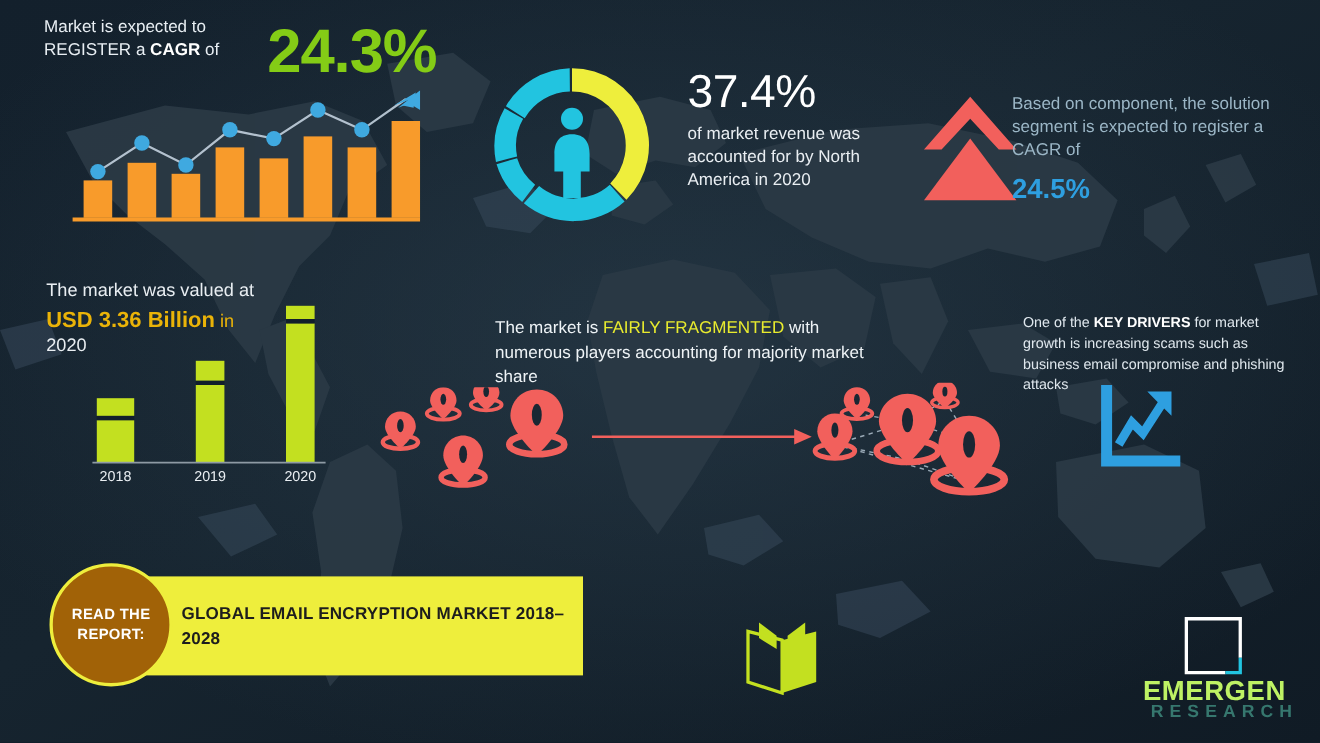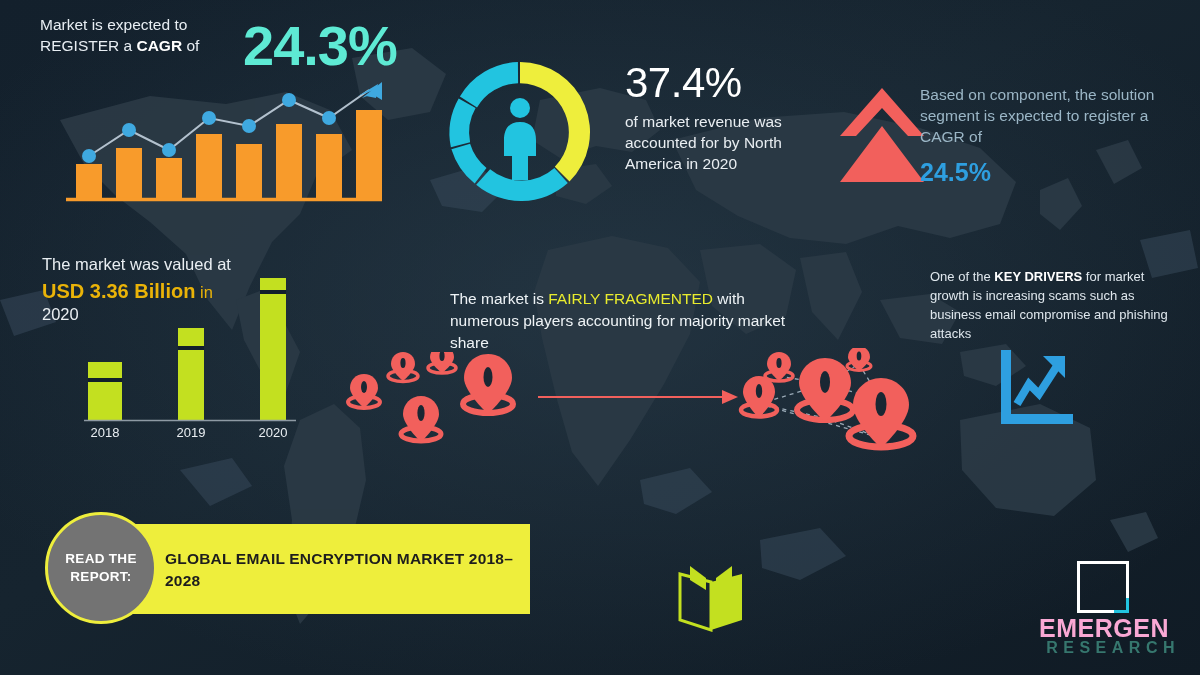--- a/index.html
+++ b/index.html
@@ -19,21 +19,21 @@
   .abs { position:absolute; }
 
   
   #cagr-label {
     left:40px; top:14px; width:190px;
     color:#e8eef3; font-size:15.5px; line-height:1.38;
   }
   #cagr-label b { color:#ffffff; font-weight:bold; }
   #cagr-value {
     left:243px; top:18px;
-    color:#5eead4; font-size:56px; font-weight:bold; letter-spacing:-1px;
+    color:#84cc16; font-size:56px; font-weight:bold; letter-spacing:-1px;
     line-height:1;
   }
 
   
   #orange-chart { left:62px; top:82px; width:320px; height:125px; }
 
   
   #donut { left:440px; top:52px; width:160px; height:160px; }
 
   
@@ -68,21 +68,21 @@
 
   
   #fragmented {
     left:450px; top:288px; width:350px;
     color:#eef3f6; font-size:15.5px; line-height:1.42;
   }
   #fragmented b { color:#e8eb2e; font-weight:normal; }
 
   
   #drivers {
-    left:930px; top:268px; width:250px;
+    left:930px; top:284px; width:250px;
     color:#dfe7ed; font-size:13px; line-height:1.45;
   }
   #drivers b { color:#ffffff; font-weight:bold; }
   #growth-icon { left:995px; top:348px; width:80px; height:80px; }
 
   
   #pins-left { left:340px; top:352px; width:200px; height:115px; }
   #pins-right { left:735px; top:348px; width:190px; height:125px; }
   #flow-arrow { left:538px; top:388px; width:200px; height:18px; }
 
@@ -92,42 +92,42 @@
     background:#eeee3c;
   }
   #cta-title {
     left:165px; top:548px; width:350px;
     color:#1d1d1d; font-size:15.5px; font-weight:bold; line-height:1.45;
     letter-spacing:0.2px;
   }
   #cta-circle {
     left:45px; top:512px; width:112px; height:112px;
     border-radius:50%;
-    background:#737373;
+    background:#a16207;
     border:3px solid #eeee3c;
     display:flex; align-items:center; justify-content:center;
   }
   #cta-circle-label {
     color:#ffffff; font-size:13.5px; font-weight:bold; text-align:center;
     line-height:1.3; letter-spacing:0.3px;
   }
 
   
   #trends-title {
     left:604px; top:527px;
     color:#eef3f6; font-size:20px; font-weight:bold;
   }
   #book-icon { left:672px; top:562px; width:78px; height:70px; }
 
   
   #logo { left:1028px; top:558px; width:152px; height:96px; }
   #logo-mark { position:absolute; left:46px; top:0; width:58px; height:58px; }
   #logo-name {
     position:absolute; left:0; top:58px; width:152px; text-align:center;
-    color:#f9a8d4; font-size:25px; font-weight:bold; letter-spacing:0.5px; line-height:1;
+    color:#bef264; font-size:25px; font-weight:bold; letter-spacing:0.5px; line-height:1;
   }
   #logo-sub {
     position:absolute; left:0; top:82px; width:152px; text-align:right;
     color:#36776e; font-size:16px; font-weight:bold; letter-spacing:5.5px; line-height:1;
   }
 </style>
 </head>
 <body>
 
 <div id="stage">

